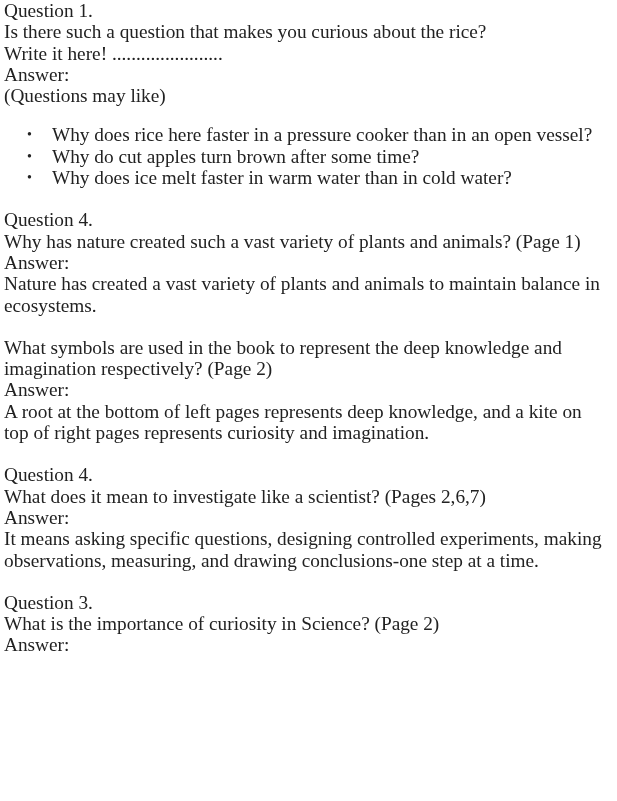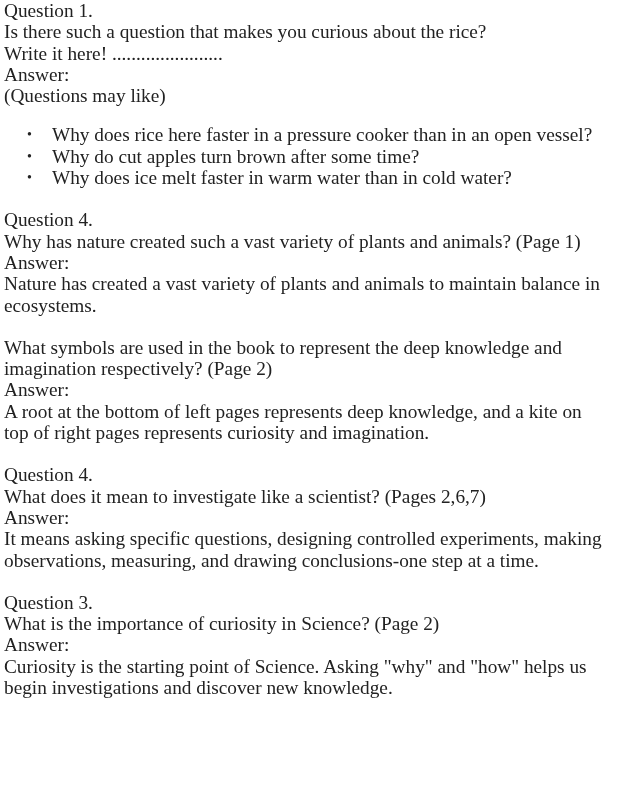--- a/index.html
+++ b/index.html
@@ -94,16 +94,15 @@
     <p>Question 4.</p>
     <p>What does it mean to investigate like a scientist? (Pages 2,6,7)</p>
     <p>Answer:</p>
     <p>It means asking specific questions, designing controlled experiments, making observations, measuring, and drawing conclusions-one step at a time.</p>
   </div>
 
   <div class="qa">
     <p>Question 3.</p>
     <p>What is the importance of curiosity in Science? (Page 2)</p>
     <p>Answer:</p>
-    <p>Curiosity is the starting point of Science. Asking "why" and "how" helps us begin investigations and discover new knowledge.</p>
   </div>
 
 </div>
 
 </body></html>

